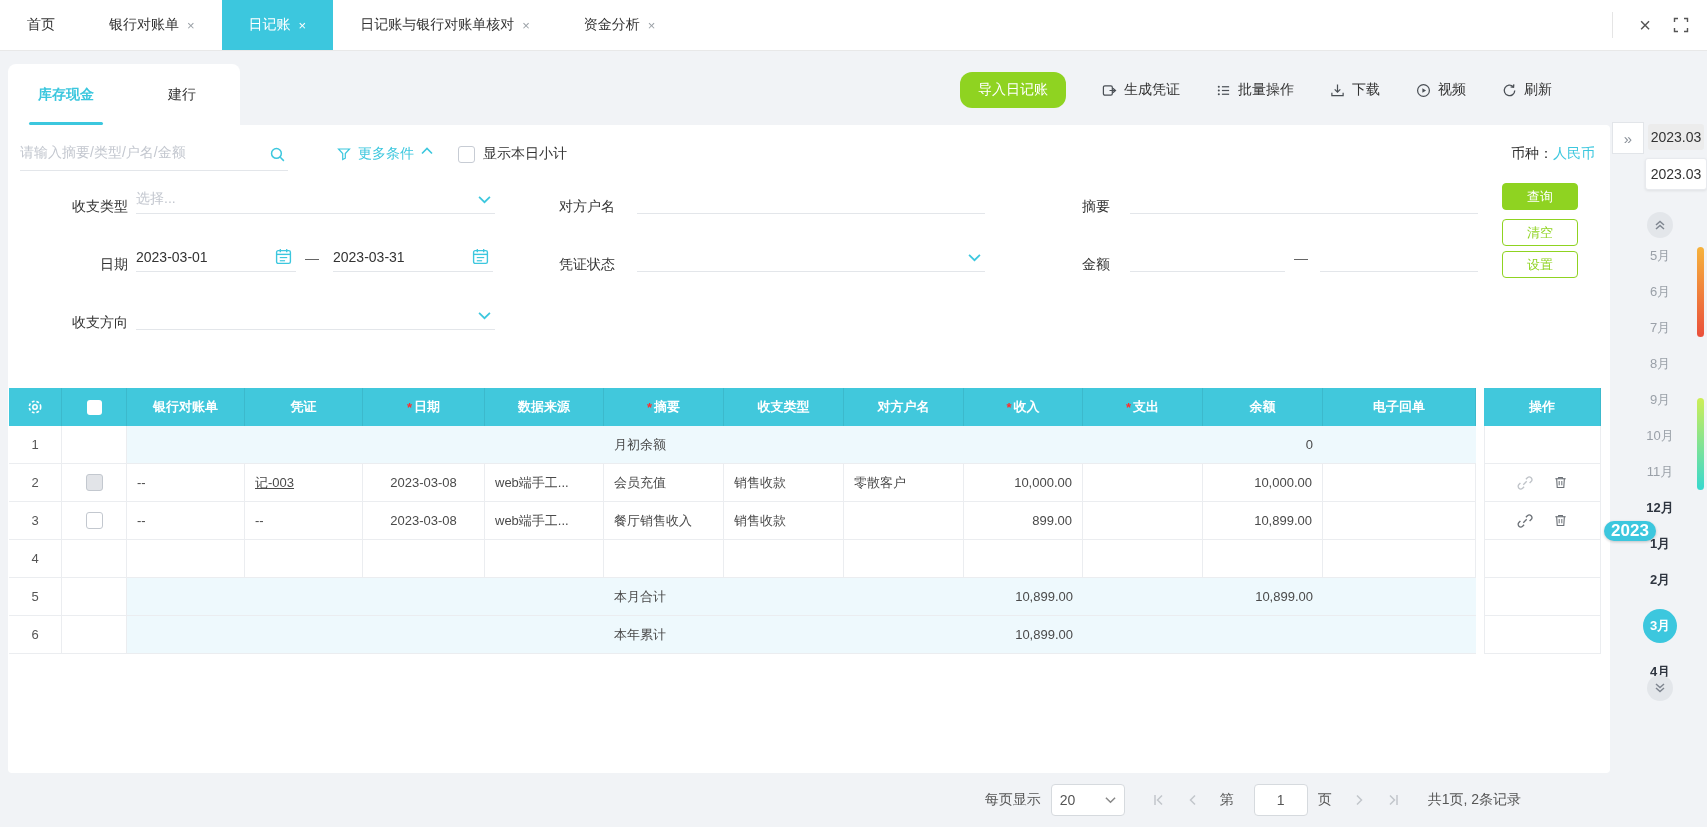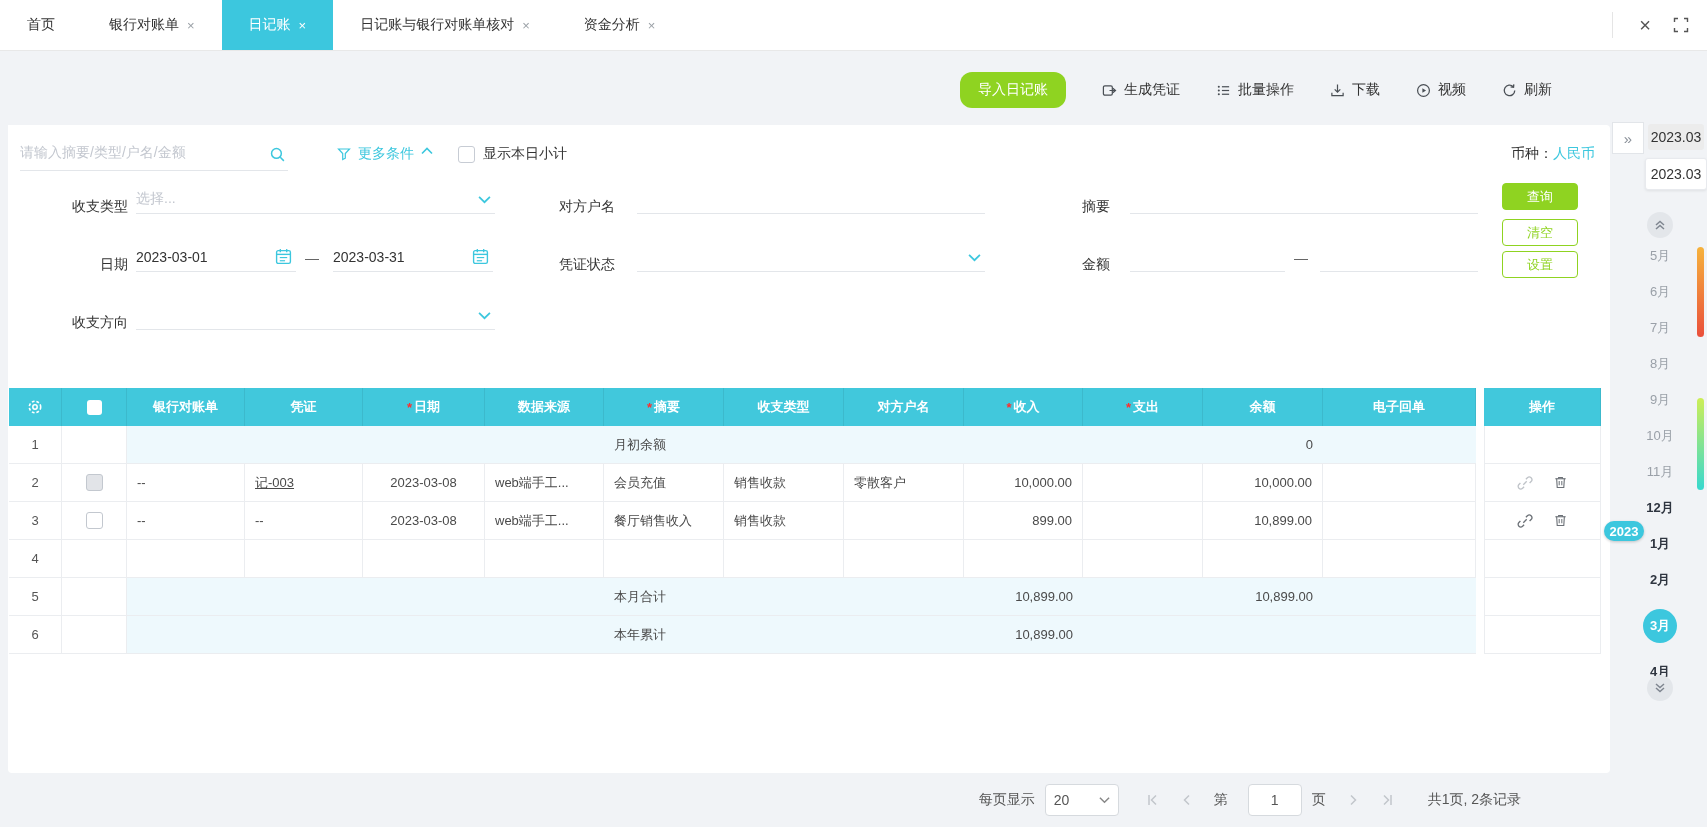--- a/index.html
+++ b/index.html
@@ -96,43 +96,43 @@
   
   .pager{position:absolute;top:784px;right:186px;height:32px;display:flex;align-items:center;
          font-size:14px;color:#555;}
   .pager .lbl{margin-right:10px;}
   .pp-select{width:56px;height:30px;border:1px solid #d6dade;border-radius:4px;display:flex;
              align-items:center;justify-content:space-between;padding:0 8px;cursor:pointer;background:#fff;}
   .pp-select .pchev{width:11px;height:8px;color:#888;}
   .pg-ico{width:16px;height:16px;color:#c2c6cb;cursor:pointer;margin:0 9px;}
   .pg-input{width:52px;height:30px;border:1px solid #d6dade;border-radius:4px;display:flex;
             align-items:center;justify-content:center;margin:0 10px;background:#fff;cursor:text;}
-  .pg-total{margin-left:24px;color:#555;}
+  .pg-total{margin-left:18px;color:#555;}
   .gap-l{margin-left:26px;}
 
   
   .collapse-box{position:absolute;left:1612px;top:122px;width:30px;height:30px;background:#fff;
                 border:1px solid #e2e5e9;display:flex;align-items:center;justify-content:center;
                 color:#8a9099;font-size:15px;cursor:pointer;}
   .period-top{position:absolute;left:1648px;top:124px;width:56px;height:26px;background:#ececec;
               border-radius:3px;display:flex;align-items:center;justify-content:center;font-size:14px;color:#333;}
   .period-cur{position:absolute;left:1645px;top:158px;width:60px;height:30px;background:#fff;
               border:1px solid #e8eaee;box-shadow:0 1px 3px rgba(0,0,0,.08);border-radius:3px;
               display:flex;align-items:center;justify-content:center;font-size:14px;color:#333;cursor:pointer;}
   .circ{position:absolute;left:1647px;width:26px;height:26px;border-radius:50%;background:#e3e6ea;
         display:flex;align-items:center;justify-content:center;color:#7f8690;cursor:pointer;}
   .circ .cicon{width:12px;height:12px;}
   .months{position:absolute;left:1630px;top:238px;width:60px;}
   .month{height:36px;display:flex;align-items:center;justify-content:center;font-size:13px;
          font-weight:bold;cursor:pointer;}
   .month.dim{color:#9aa0a8;font-weight:normal;}
   .month.normal{color:#2f3540;}
   .month.active{width:34px;height:34px;border-radius:50%;background:var(--accent);color:#fff;margin:11px auto;}
-  .year-badge{position:absolute;left:1604px;top:521px;width:40px;height:20px;border-radius:10px;
-              background:var(--accent);color:#fff;font-size:13px;font-weight:bold;display:flex;
+  .year-badge{position:absolute;left:1604px;top:521px;width:52px;height:20px;border-radius:10px;
+              background:var(--accent);color:#fff;font-size:17px;font-weight:bold;display:flex;
               align-items:center;justify-content:center;box-shadow:0 1px 3px rgba(0,0,0,.2);}
   .scrollbar-seg{position:absolute;left:1697px;width:7px;border-radius:4px;cursor:pointer;}
   .seg-orange{top:247px;height:90px;background:linear-gradient(180deg,#f6b23c,#ea4f3b);}
   .seg-green{top:398px;height:92px;background:linear-gradient(180deg,#cdee56,#37d8cf);}
 </style>
 </head>
 <body>
 
 <div class="screen">
 
@@ -162,20 +162,24 @@
       <div class="win-divider"></div>
       <span class="win-close">×</span>
       <span class="win-full">
         <svg width="16" height="16" viewBox="0 0 16 16">
             <path d="M1.5 5V1.5H5 M11 1.5h3.5V5 M14.5 11v3.5H11 M5 14.5H1.5V11" fill="none" stroke="currentColor" stroke-width="1.4"></path>
           </svg>
       </span>
     </div>
   </div>
 
+  <div class="subtab-block">
+      <div class="subtab active">库存现金</div>
+      <div class="subtab">建行</div>
+    </div>
 
   <div class="toolbar">
     <button class="import-btn">导入日记账</button>
   <div class="tool-item">
         <span class="ticon">
           <svg viewBox="0 0 16 16" width="15" height="15">
             <rect x="1.5" y="3" width="9.5" height="10" rx="1.5" fill="none" stroke="currentColor" stroke-width="1.3"></rect>
             <path d="M8 8h6.2M11.6 5.6L14.4 8l-2.8 2.4" fill="none" stroke="currentColor" stroke-width="1.3"></path>
           </svg>
         </span>

